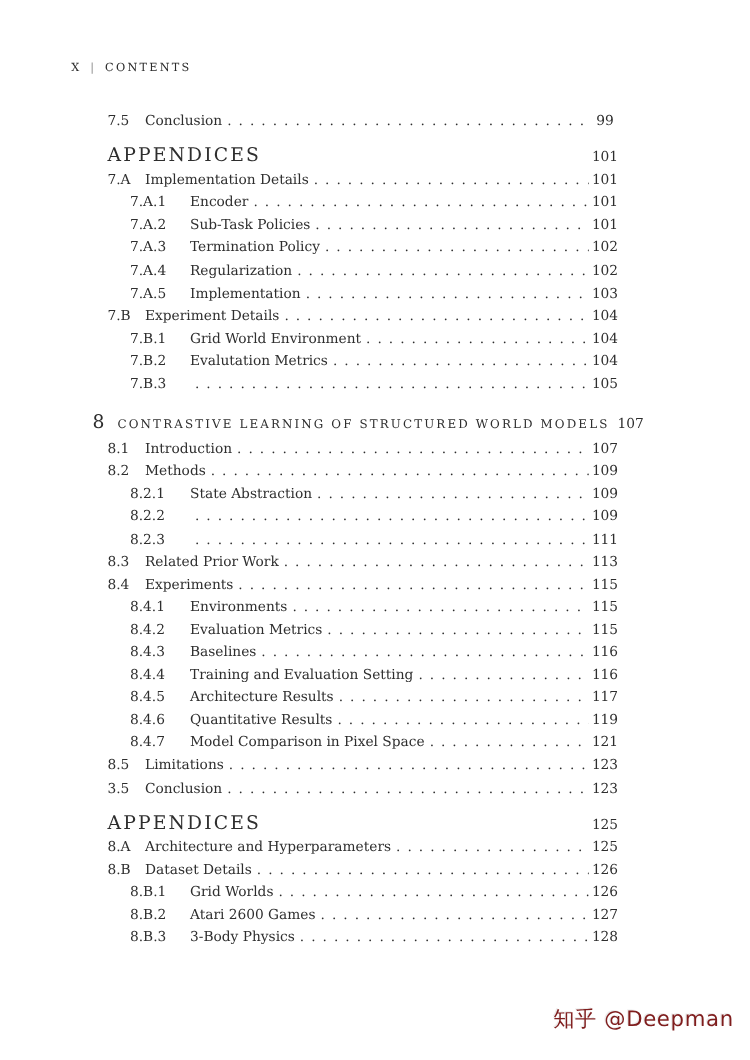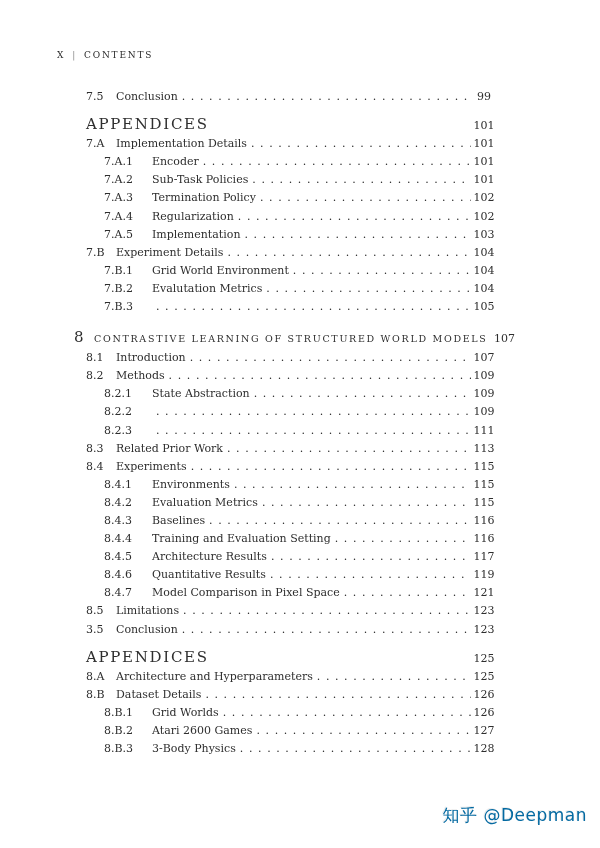--- a/index.html
+++ b/index.html
@@ -59,21 +59,21 @@
 
   .lvl-appendices { margin-top: 9px; margin-left: 14px; }
   .lvl-appendices .num { width: 0; }
   .lvl-appendices .title { font-size: 15px; letter-spacing: 1.7px; }
 
   
   .watermark {
     position: absolute; right: 13px; top: 804px;
     font-family: "DejaVu Sans", "Liberation Sans", sans-serif;
     font-size: 17px; letter-spacing: 0.5px;
-    color: #0369a1;
+    color: #7f1d1d;
     text-shadow: 1px 1px 0 #ffffff, -1px -1px 0 rgba(150,150,150,0.18);
   }
 </style>
 </head>
 <body>
 
 <div class="page">
 
   <div class="page-header">
     <span>X</span>

